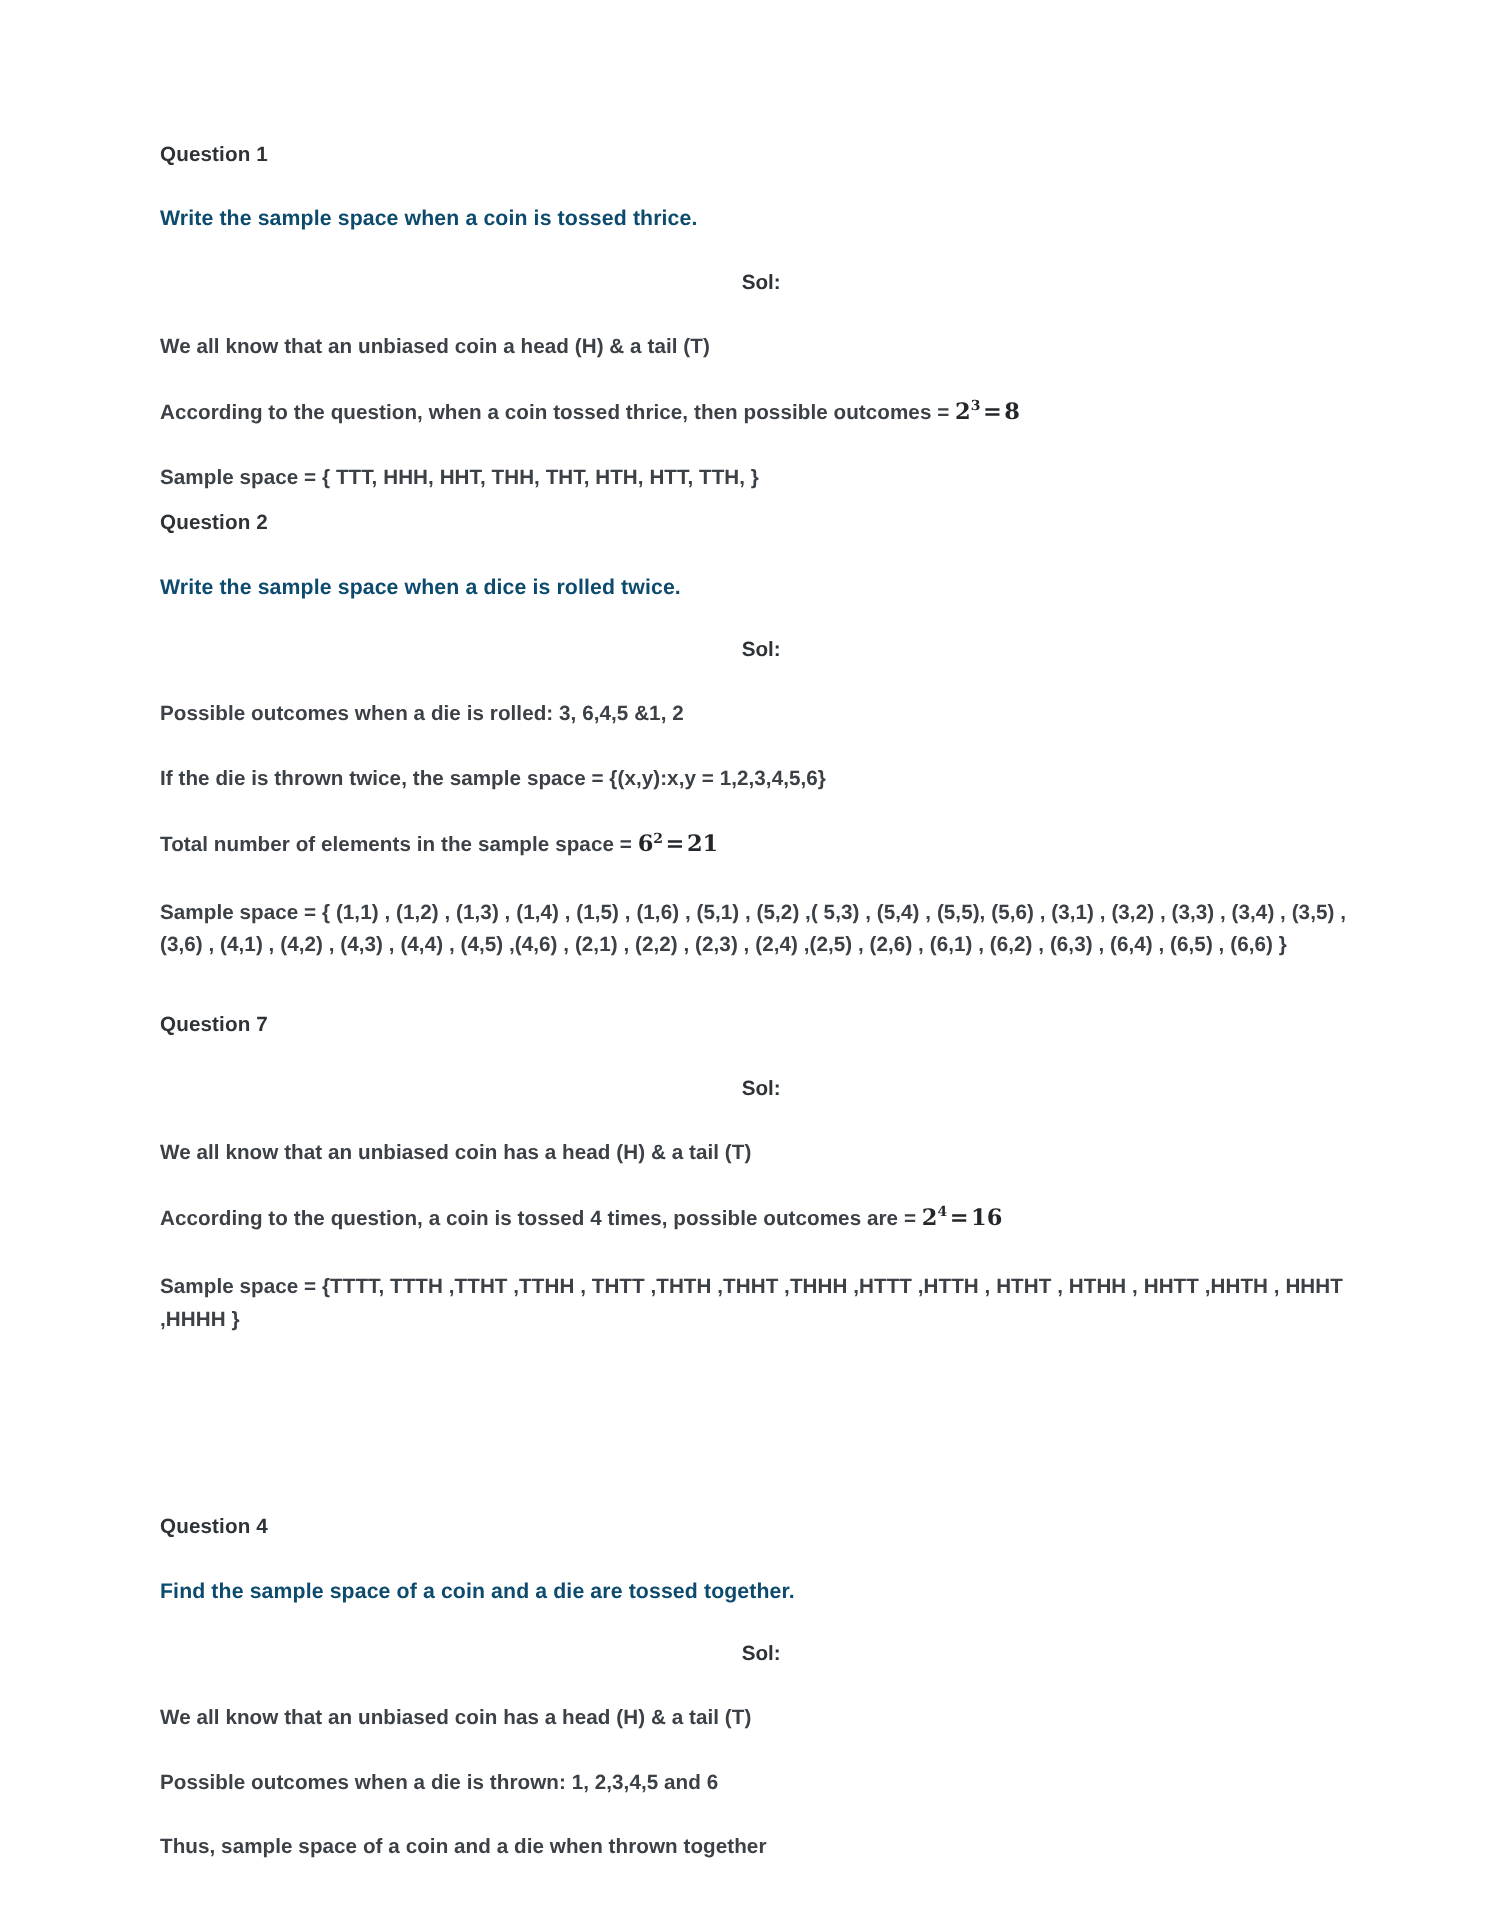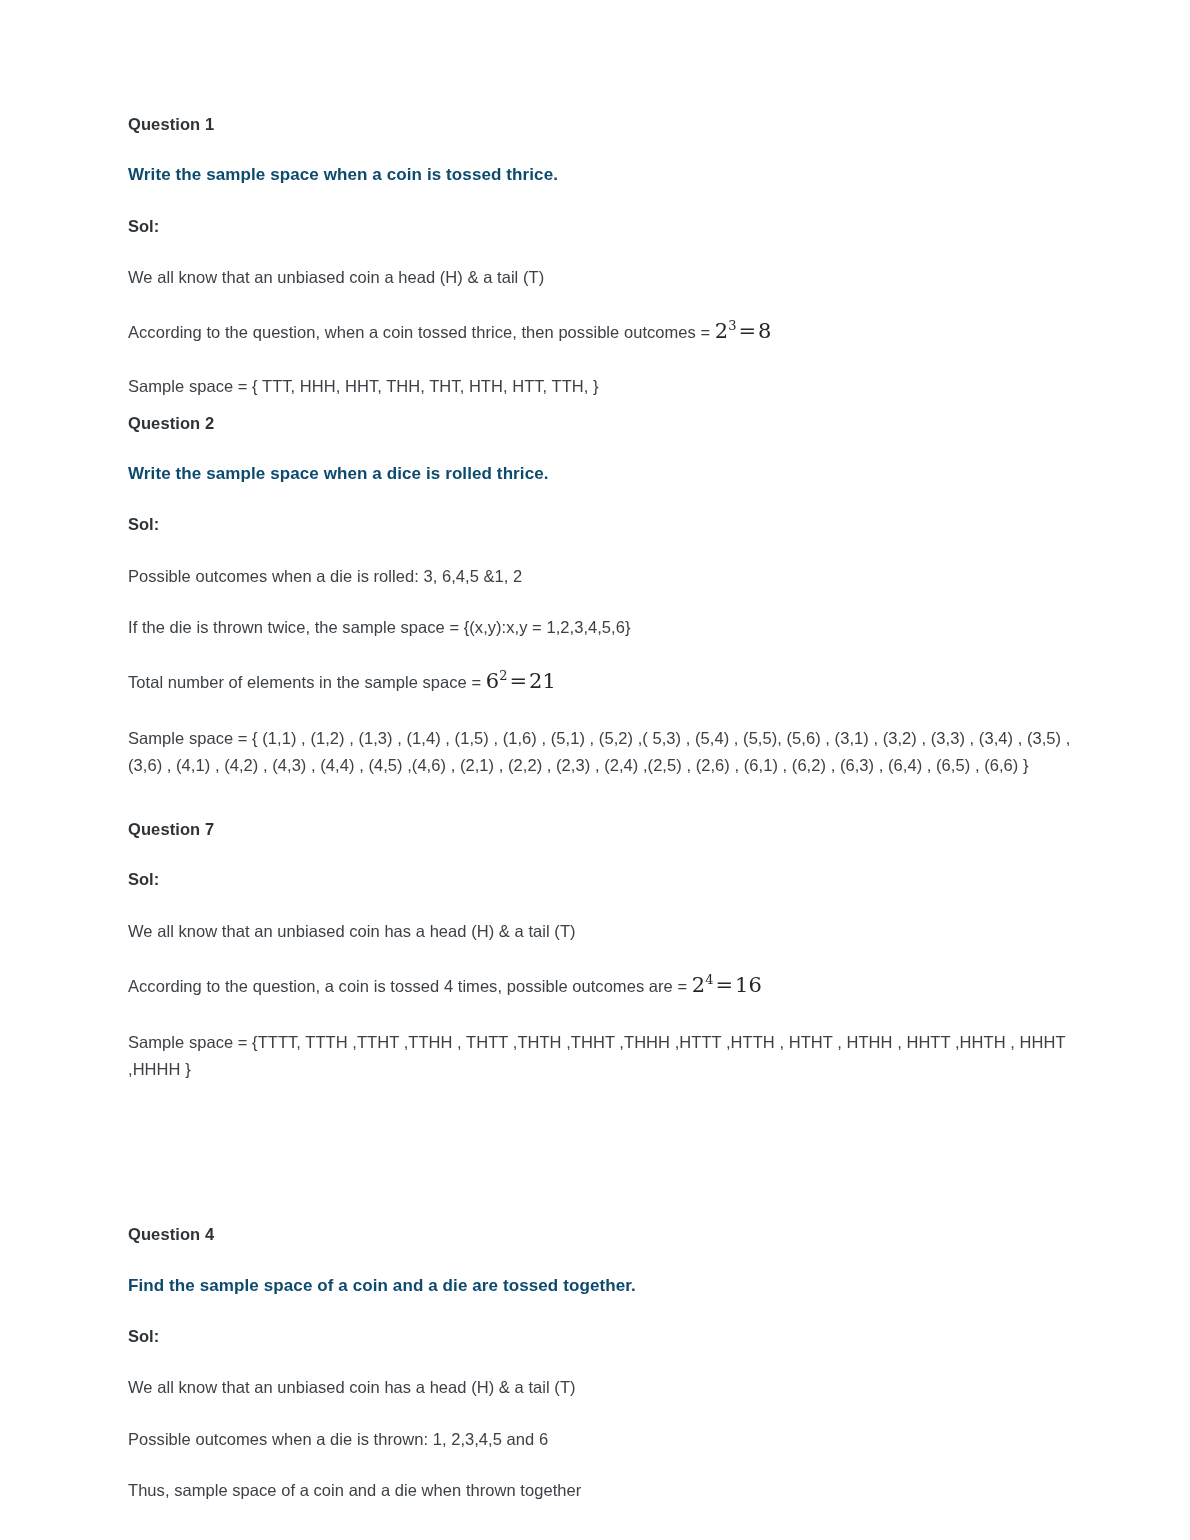--- a/index.html
+++ b/index.html
@@ -43,42 +43,43 @@
     line-height: 1.3;
     letter-spacing: 0.1px;
   }
   
   .sol-label {
     font-size: 16.5px;
     font-weight: bold;
     color: #2e3338;
     margin: 0 0 29px 0;
     line-height: 1.3;
+    text-align: center;
   }
   
   .para {
     font-size: 16.5px;
-    font-weight: normal;
+    font-weight: bold;
     color: #3c4147;
     margin: 0 0 28px 0;
     line-height: 1.42;
     letter-spacing: 0.05px;
   }
   .para:last-child {
     margin-bottom: 0;
   }
   
   .para.listing {
     line-height: 1.62;
     margin-bottom: 26px;
   }
   
   .math {
     font-family: "DejaVu Serif", "Liberation Serif", serif;
-    font-size: 21px;
+    font-size: 18px;
     color: #23272b;
     white-space: nowrap;
     letter-spacing: 0;
   }
   .math sup {
     font-size: 0.62em;
     vertical-align: super;
     line-height: 0;
   }
   .math .eq {
@@ -109,21 +110,21 @@
       <p class="para">
         <span>According to the question, when a coin tossed thrice, then possible outcomes = </span><span class="math"><span>2</span><sup>3</sup><span class="eq">=</span><span>8</span></span>
       </p>
       <p class="para">Sample space = { TTT, HHH, HHT, THH, THT, HTH, HTT, TTH, }</p>
     </section>
 
     <div class="spacer-after-q1"></div>
 
     <section class="qblock">
       <h2 class="q-head">Question 2</h2>
-      <p class="q-prompt">Write the sample space when a dice is rolled thrice.</p>
+      <p class="q-prompt">Write the sample space when a dice is rolled twice.</p>
       <p class="sol-label">Sol:</p>
       <p class="para">Possible outcomes when a die is rolled: 3, 6,4,5 &amp;1, 2</p>
       <p class="para">If the die is thrown twice, the sample space = {(x,y):x,y = 1,2,3,4,5,6}</p>
       <p class="para">
         <span>Total number of elements in the sample space = </span><span class="math"><span>6</span><sup>2</sup><span class="eq">=</span><span>21</span></span>
       </p>
       <p class="para listing">Sample space = { (1,1) , (1,2) , (1,3) , (1,4) , (1,5) , (1,6) ,  (5,1) , (5,2) ,( 5,3) , (5,4) , (5,5), (5,6) , (3,1) , (3,2) , (3,3) , (3,4) , (3,5) , (3,6) , (4,1) , (4,2) , (4,3) , (4,4) , (4,5) ,(4,6) , (2,1) , (2,2) , (2,3) , (2,4) ,(2,5) , (2,6) , (6,1) , (6,2) , (6,3) , (6,4) , (6,5) , (6,6)  }</p>
     </section>
 
     <div class="spacer-after-q2"></div>

